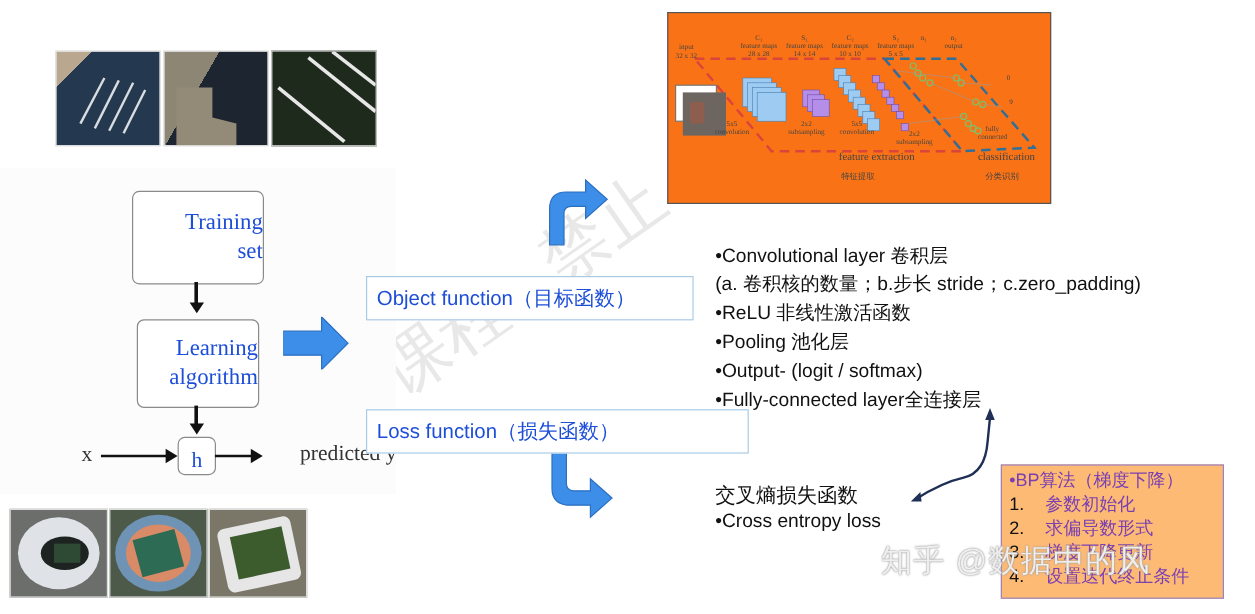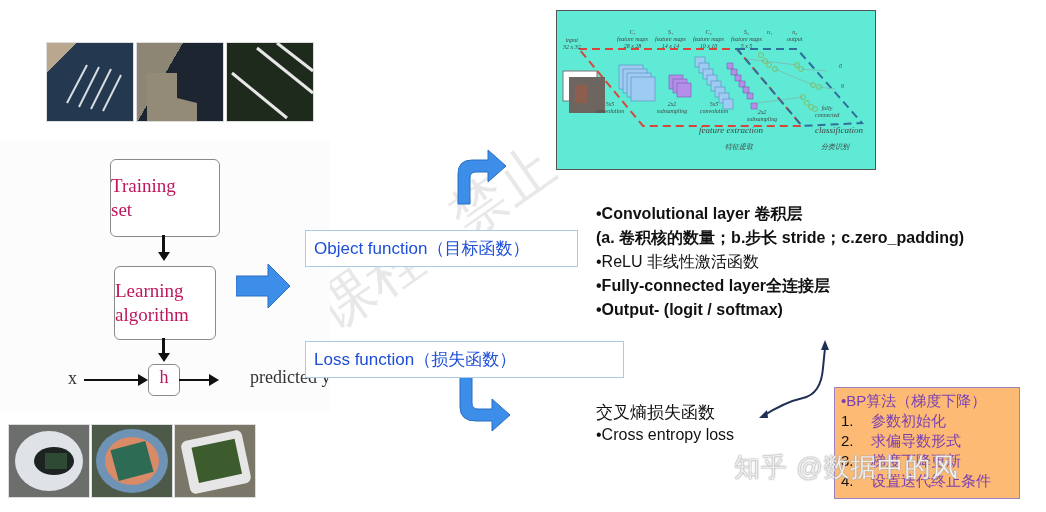--- a/index.html
+++ b/index.html
@@ -1,29 +1,29 @@
 <!DOCTYPE html>
 <html><head>
 <meta charset="utf-8">
 <style>
   html, body { margin:0; padding:0; }
   body { width:1046px; height:512px; position:relative; overflow:hidden; background:#ffffff; font-family:"Liberation Sans", "DejaVu Sans", sans-serif; }
   .abs { position:absolute; }
   .leftpanel { left:0; top:140px; width:330px; height:272px; background:#fcfcfc; }
   .thumb { position:absolute; width:86px; height:78px; border:1px solid #ddd; }
   .stadium { position:absolute; width:80px; height:72px; border:1px solid #ddd; }
-  .fbox { position:absolute; border:1.5px solid #8a8a8a; border-radius:6px; background:#fff; display:flex; align-items:flex-start; justify-content:center; text-align:center; font-family:"Liberation Serif","DejaVu Serif",serif; font-size:19px; color:#be185d; line-height:24px; }
+  .fbox { position:absolute; border:1.5px solid #8a8a8a; border-radius:6px; background:#fff; display:flex; align-items:flex-end; justify-content:center; text-align:center; font-family:"Liberation Serif","DejaVu Serif",serif; font-size:19px; color:#1d4ed8; line-height:24px; }
   .vline { position:absolute; width:3px; background:#111; }
   .arrowhead-down { position:absolute; width:0; height:0; border-left:6px solid transparent; border-right:6px solid transparent; border-top:9px solid #111; }
   .serif { font-family:"Liberation Serif","DejaVu Serif",serif; color:#333; }
   .funcbox { position:absolute; border:1px solid #a9cbe6; background:#fff; font-size:17px; color:#1d4ed8; padding-left:8px; display:flex; align-items:center; box-sizing:border-box; }
-  .cnnframe { position:absolute; left:556px; top:10px; width:318px; height:158px; border:1.5px solid #555; background:#5eead4; overflow:hidden;font-style:italic; }
+  .cnnframe { position:absolute; left:556px; top:10px; width:318px; height:158px; border:1.5px solid #555; background:#f97316; overflow:hidden; }
   .tiny { position:absolute; font-family:"Liberation Serif","DejaVu Serif",serif; font-size:6px; color:#444; text-align:center; line-height:7px; white-space:nowrap; }
   .layerlist { position:absolute; left:596px; top:202px; font-size:16px; color:#111; line-height:24px; white-space:nowrap; }
-  .layerlist .b { font-weight:bold; }
+  .layerlist .b { font-weight:normal; }
   .cross { position:absolute; left:596px; top:402px; font-size:16px; line-height:22px; color:#111; }
   .bpbox { position:absolute; left:834px; top:387px; width:186px; height:112px; border:1.5px solid #9b82c4; background:#fdba74; box-sizing:border-box; padding:3px 6px; font-size:15px; color:#7a3fb3; line-height:20px; }
   .bpbox .num { color:#111; display:inline-block; width:30px; }
   .wm { position:absolute; color:rgba(150,150,150,0.22); font-size:56px; transform:rotate(-35deg); white-space:nowrap; pointer-events:none; }
   .zh-wm { position:absolute; left:734px; top:450px; font-size:26px; color:rgba(255,255,255,0.85); text-shadow:0 0 1px #888, 0 0 2px #aaa; white-space:nowrap; letter-spacing:1px; }
 </style>
 </head>
 <body>
 
 <div class="wm" style="left:300px;top:200px;">课程 · 禁止</div>
@@ -202,30 +202,31 @@
   <div class="tiny" style="left:230px;top:18px;"><span>n₂</span><br><span>output</span></div>
   <div class="tiny" style="left:38px;top:90px;width:30px;white-space:normal;">5x5 convolution</div>
   <div class="tiny" style="left:98px;top:90px;width:34px;white-space:normal;">2x2 subsampling</div>
   <div class="tiny" style="left:142px;top:90px;width:30px;white-space:normal;">5x5 convolution</div>
   <div class="tiny" style="left:188px;top:98px;width:34px;white-space:normal;">2x2 subsampling</div>
   <div class="tiny" style="left:258px;top:94px;width:24px;white-space:normal;">fully connected</div>
   <div class="tiny" style="left:282px;top:52px;">0</div>
   <div class="tiny" style="left:284px;top:72px;">9</div>
   <div class="tiny" style="left:142px;top:114px;font-size:9px;line-height:10px;">feature extraction</div>
   <div class="tiny" style="left:258px;top:114px;font-size:9px;line-height:10px;">classification</div>
-  <div class="tiny" style="left:168px;top:132px;font-size:7px;line-height:8px;font-family:'DejaVu Sans',sans-serif;text-align:center;">特征提取</div>
+  <div class="tiny" style="left:144px;top:132px;font-size:7px;line-height:8px;font-family:'DejaVu Sans',sans-serif;text-align:center;">特征提取</div>
   <div class="tiny" style="left:264px;top:132px;font-size:7px;line-height:8px;font-family:'DejaVu Sans',sans-serif;">分类识别</div>
 </div>
 
 <div class="layerlist">
   <div class="b">•Convolutional layer 卷积层</div>
   <div class="b"> (a. 卷积核的数量；b.步长 stride；c.zero_padding)</div>
   <div>•ReLU 非线性激活函数</div>
+  <div>•Pooling 池化层</div>
+  <div class="b">•Output- (logit / softmax)</div>
   <div class="b">•Fully-connected layer全连接层</div>
-  <div class="b">•Output- (logit / softmax)</div>
 </div>
 
 <svg class="abs" style="left:755px;top:340px;" width="80" height="82">
   <path d="M8 76 Q30 62 48 58 Q66 54 68 28 L70 8" fill="none" stroke="#1f2f55" stroke-width="2"></path>
   <polygon points="66,10 70,0 74,10" fill="#1f2f55"></polygon>
   <polygon points="4,78 12,70 13,78" fill="#1f2f55"></polygon>
 </svg>
 
 <div class="cross">
   <div style="font-size:17px;">交叉熵损失函数</div>

